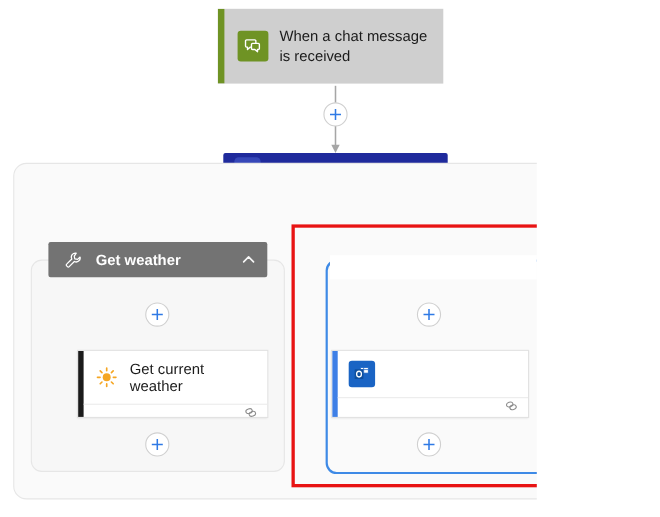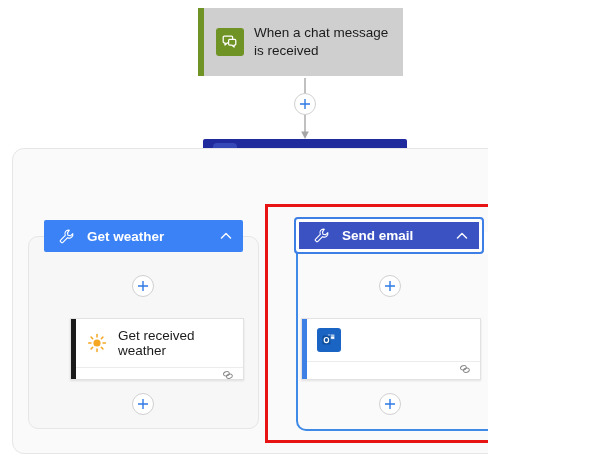--- a/index.html
+++ b/index.html
@@ -87,21 +87,21 @@
     align-items: center;
     gap: 9px;
     padding: 0 10px;
     color: #ffffff;
     font-weight: bold;
     font-size: 13.5px;
     border-radius: 2px;
     box-sizing: border-box;
   }
   .node-agent { background: #1f2a9c; }
-  .node-action { background: #3b82f6; }
+  .node-action { background: #737373; }
   .node-selected {
     background: #3a52c2;
     border: 3px solid #ffffff;
     outline: 2px solid #3e7fe6;
   }
   .node-header .node-label { flex: 1 1 auto; }
   .chev {
     width: 14px; height: 14px;
     flex: 0 0 14px;
     opacity: .95;
@@ -286,21 +286,21 @@
               <line x1="10" y1="16.0" x2="10" y2="18.4"></line>
               <line x1="1.6" y1="10" x2="4.0" y2="10"></line>
               <line x1="16.0" y1="10" x2="18.4" y2="10"></line>
               <line x1="4.1" y1="4.1" x2="5.7" y2="5.7"></line>
               <line x1="14.3" y1="14.3" x2="15.9" y2="15.9"></line>
               <line x1="15.9" y1="4.1" x2="14.3" y2="5.7"></line>
               <line x1="5.7" y1="14.3" x2="4.1" y2="15.9"></line>
             </g>
           </svg>
         </span>
-        <span class="op-title">Get received weather</span>
+        <span class="op-title">Get current weather</span>
       </div>
       <div class="op-foot">
         <span>
           <svg width="14" height="14" viewBox="0 0 16 16" aria-hidden="true">
             <ellipse cx="6.2" cy="6.6" rx="3.4" ry="2.4" transform="rotate(-18 6.2 6.6)" fill="none" stroke="#8a8a8a" stroke-width="1.1"></ellipse>
             <ellipse cx="9.6" cy="9.4" rx="3.4" ry="2.4" transform="rotate(-18 9.6 9.4)" fill="none" stroke="#8a8a8a" stroke-width="1.1"></ellipse>
           </svg>
         </span>
       </div>
     </div>
@@ -309,33 +309,20 @@
   <div class="abs plus-btn" style="left:132px; top:393px;">
     <svg width="12" height="12" viewBox="0 0 12 12" aria-hidden="true">
       <path d="M6,1 V11 M1,6 H11" stroke="#2f7ae5" stroke-width="1.4"></path>
     </svg>
   </div>
 
   <div class="abs branch-frame" style="left:296px; top:236px; width:205px; height:195px;"></div>
 
   <div class="abs branch-frame-mask" style="left:300px; top:232px; width:190px; height:22px;"></div>
 
-  <div class="abs node-header node-selected" style="left:296px; top:219px; width:186px; height:33px;">
-    <span class="node-glyph">
-      <svg width="17" height="17" viewBox="0 0 17 17" aria-hidden="true">
-        <path d="M11.3,2.2 a3.6,3.6 0 0 0 -4.0,5.2 L2.6,12.1 a1.1,1.1 0 0 0 0,1.6 l0.7,0.7 a1.1,1.1 0 0 0 1.6,0 l4.7,-4.7 a3.6,3.6 0 0 0 5.2,-4.0 L12.5,7.8 L10,7.3 L9.5,4.8 Z" fill="none" stroke="#ffffff" stroke-width="1.15" stroke-linejoin="round"></path>
-      </svg>
-    </span>
-    <span class="node-label">Send email</span>
-    <span class="chev">
-      <svg width="14" height="14" viewBox="0 0 14 14" aria-hidden="true">
-        <path d="M2.5,9 L7,4.5 L11.5,9" fill="none" stroke="#ffffff" stroke-width="1.5" stroke-linecap="round" stroke-linejoin="round"></path>
-      </svg>
-    </span>
-  </div>
 
   <div class="abs plus-btn" style="left:379px; top:275px;">
     <svg width="12" height="12" viewBox="0 0 12 12" aria-hidden="true">
       <path d="M6,1 V11 M1,6 H11" stroke="#2f7ae5" stroke-width="1.4"></path>
     </svg>
   </div>
 
   <div class="abs op-card" style="left:301px; top:318px; width:180px; height:62px;">
     <div class="op-accent op-accent-blue"></div>
     <div class="op-main">

